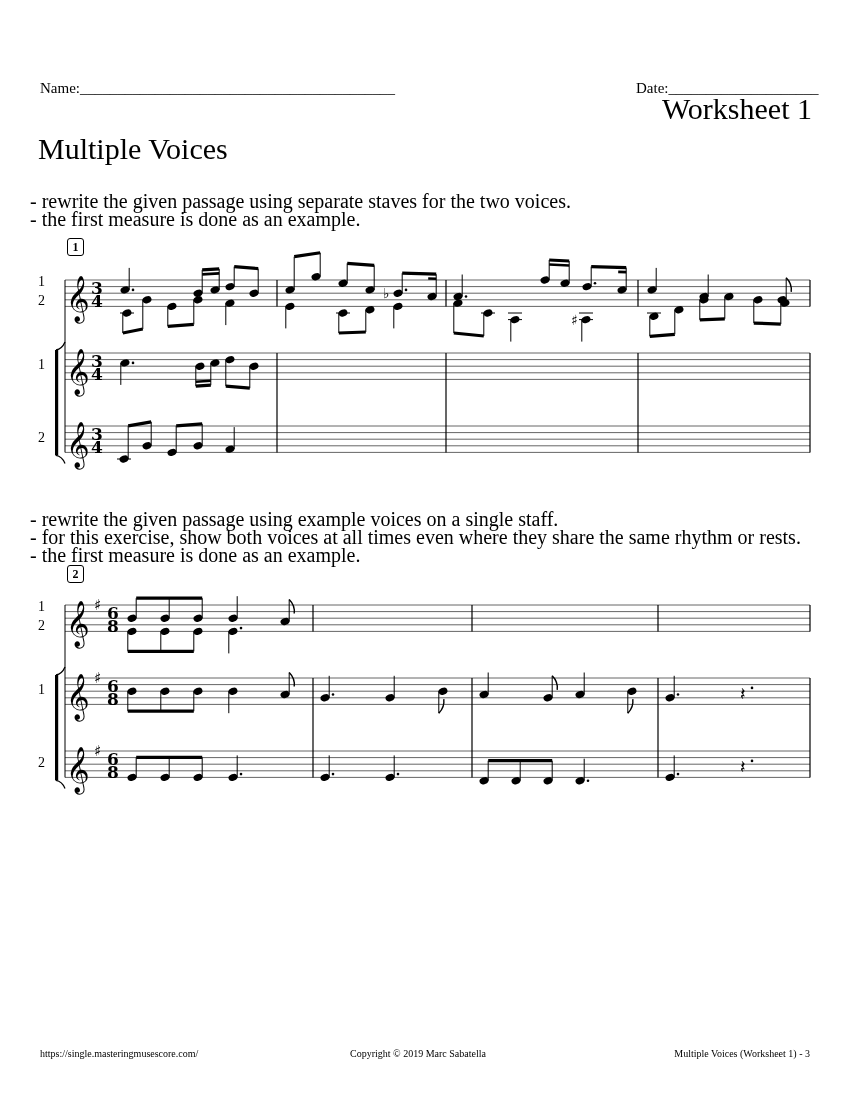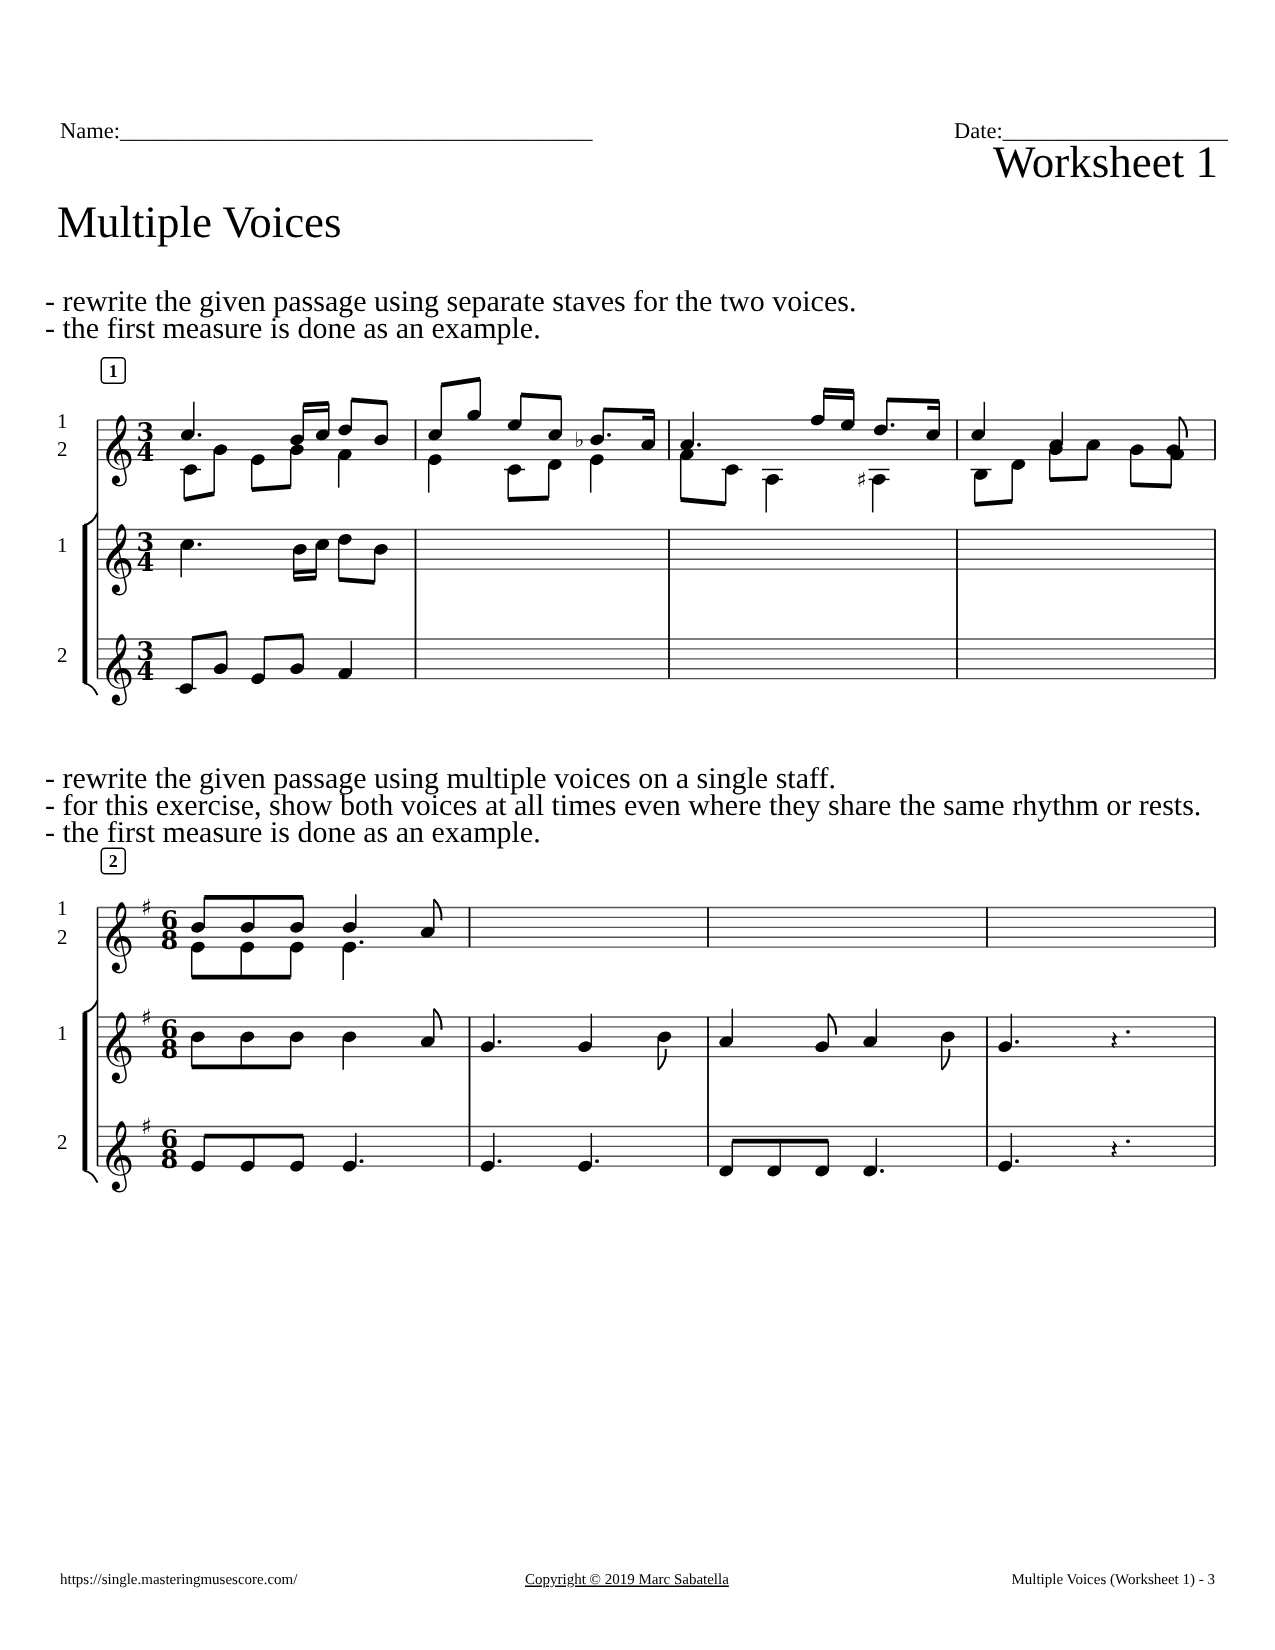--- a/index.html
+++ b/index.html
@@ -21,21 +21,21 @@
 <div class="abs hdr" style="left:40px;">Name:__________________________________________</div>
 <div class="abs hdr" style="left:636px;">Date:____________________</div>
 
 <div class="abs title" style="left:38px;margin-top:40px;">Multiple Voices</div>
 <div class="abs title" style="right:38px;text-align:right;">Worksheet 1</div>
 
 <div class="abs instr" style="top:192px;">- rewrite the given passage using separate staves for the two voices.</div>
 <div class="abs instr" style="top:210px;">- the first measure is done as an example.</div>
 <div class="abs rehearsal" style="left:67px; top:238px;">1</div>
 
-<div class="abs instr" style="top:510px;">- rewrite the given passage using multiple voices on a single staff.</div>
+<div class="abs instr" style="top:510px;">- rewrite the given passage using example voices on a single staff.</div>
 <div class="abs instr" style="top:528px;">- for this exercise, show both voices at all times even where they share the same rhythm or rests.</div>
 <div class="abs instr" style="top:546px;">- the first measure is done as an example.</div>
 <div class="abs rehearsal" style="left:67px; top:565px;">2</div>
 
 <div class="abs stafflabel" style="left:38px; top:274px;">1</div>
 <div class="abs stafflabel" style="left:38px; top:293px;">2</div>
 <div class="abs stafflabel" style="left:38px; top:357px;">1</div>
 <div class="abs stafflabel" style="left:38px; top:430px;">2</div>
 
 <div class="abs stafflabel" style="left:38px; top:599px;">1</div>
@@ -339,14 +339,14 @@
     <line x1="169.2" y1="777.4" x2="169.2" y2="757.4" stroke="#000" stroke-width="1"></line>
     <line x1="202.2" y1="777.4" x2="202.2" y2="757.4" stroke="#000" stroke-width="1"></line>
     <line x1="136.2" y1="757.4" x2="202.2" y2="757.4" stroke="#000" stroke-width="3.2"></line>
     <line x1="488.2" y1="780.6999999999999" x2="488.2" y2="760.6999999999999" stroke="#000" stroke-width="1"></line>
     <line x1="520.2" y1="780.6999999999999" x2="520.2" y2="760.6999999999999" stroke="#000" stroke-width="1"></line>
     <line x1="552.2" y1="780.6999999999999" x2="552.2" y2="760.6999999999999" stroke="#000" stroke-width="1"></line>
     <line x1="488.2" y1="760.6999999999999" x2="552.2" y2="760.6999999999999" stroke="#000" stroke-width="3.2"></line>
   </svg>
 
 <div class="abs foot" style="left:40px;">https://single.masteringmusescore.com/</div>
-<div class="abs foot" style="left:350px;text-decoration:underline;">Copyright © 2019 Marc Sabatella</div>
+<div class="abs foot" style="left:350px;">Copyright © 2019 Marc Sabatella</div>
 <div class="abs foot" style="right:40px;">Multiple Voices (Worksheet 1) - 3</div>
 
 </body></html>

